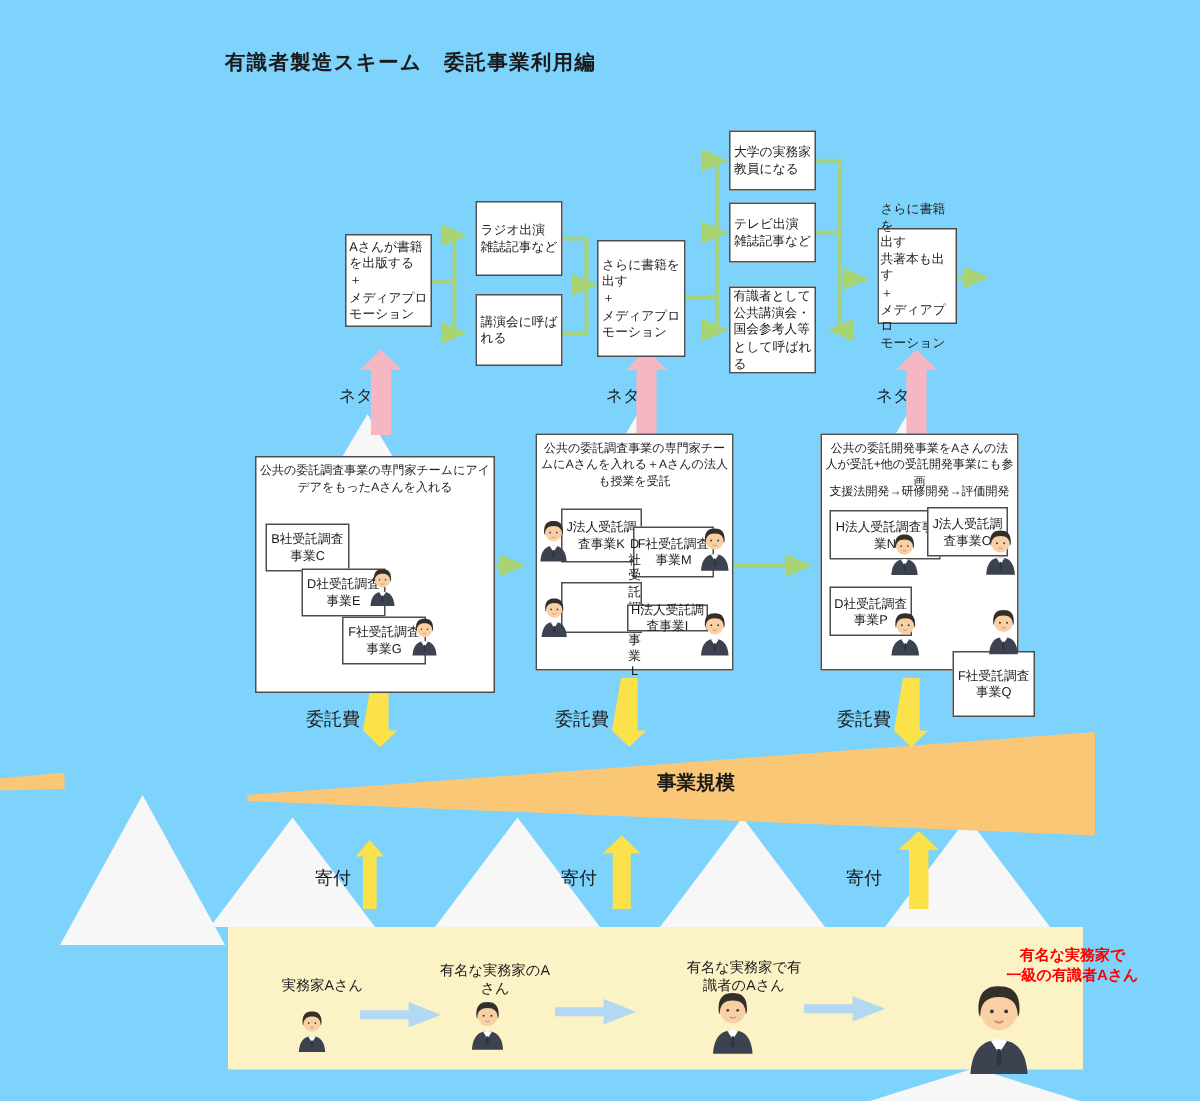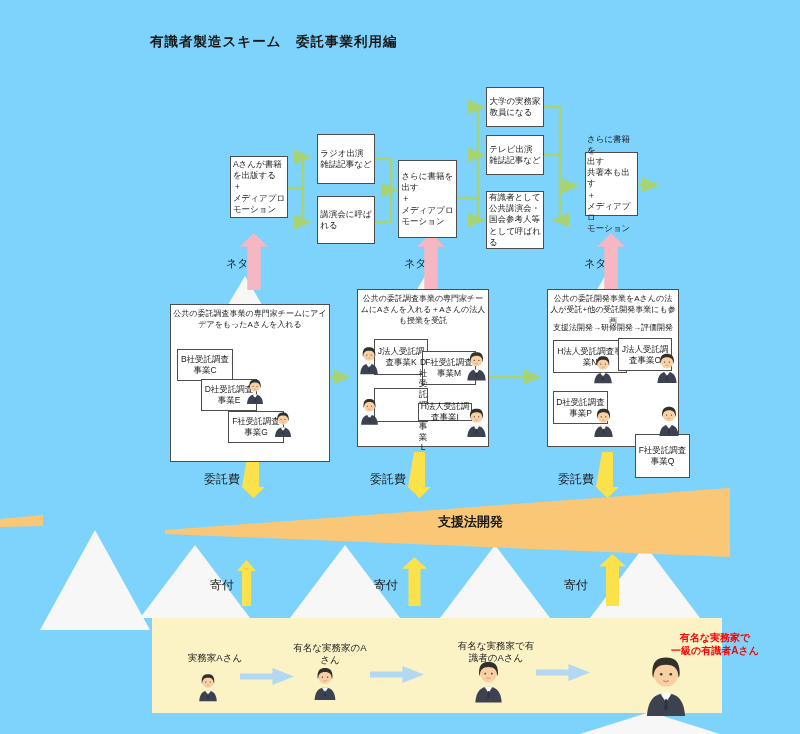--- a/index.html
+++ b/index.html
@@ -193,21 +193,21 @@
       </svg>
   </div>
 
   <div class="arr-down yellow" style="left:242px;top:452px;width:23px;height:46px;"></div>
   <div class="arr-down yellow" style="left:408px;top:452px;width:23px;height:46px;"></div>
   <div class="arr-down yellow" style="left:596px;top:452px;width:23px;height:46px;"></div>
   <div class="feelbl" style="left:204px;top:471px;">委託費</div>
   <div class="feelbl" style="left:370px;top:471px;">委託費</div>
   <div class="feelbl" style="left:558px;top:471px;">委託費</div>
 
-  <div class="scalelbl" style="left:438px;top:513px;">支援法開発</div>
+  <div class="scalelbl" style="left:438px;top:513px;">事業規模</div>
 
   <div class="arr-up yellow" style="left:237px;top:560px;width:19px;height:46px;"></div>
   <div class="arr-up yellow" style="left:402px;top:557px;width:25px;height:49px;"></div>
   <div class="arr-up yellow" style="left:599px;top:554px;width:27px;height:52px;"></div>
   <div class="feelbl" style="left:210px;top:577px;">寄付</div>
   <div class="feelbl" style="left:374px;top:577px;">寄付</div>
   <div class="feelbl" style="left:564px;top:577px;">寄付</div>
 
   <div class="abs" id="bottom-panel">
     <div class="steplbl" style="left:18px;top:34px;width:90px;">実務家Aさん</div>

